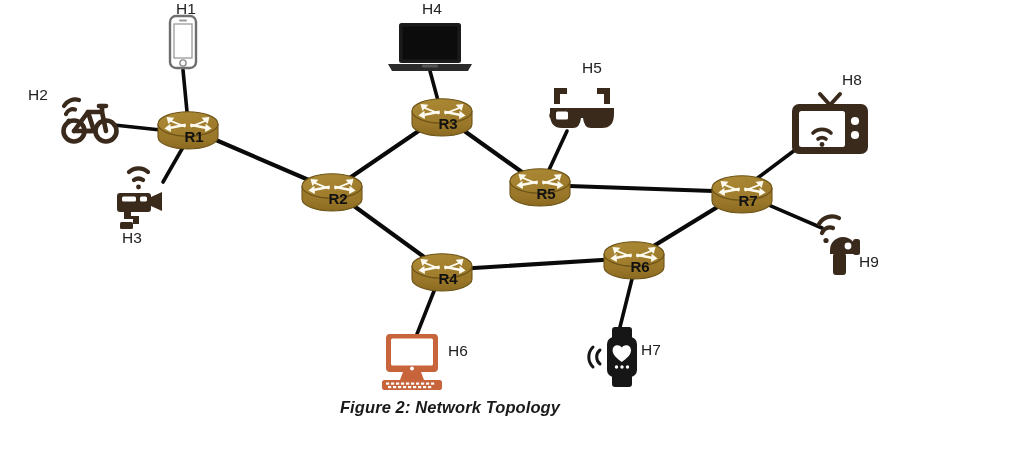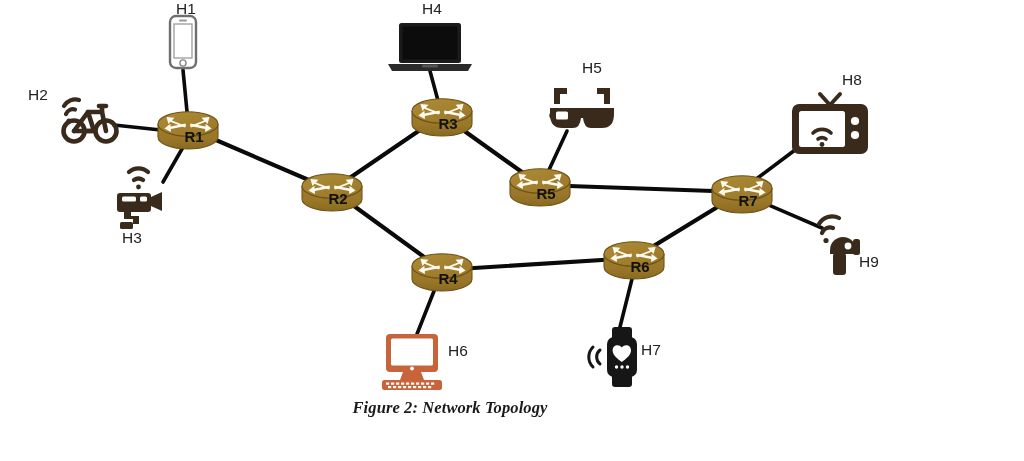--- a/index.html
+++ b/index.html
@@ -35,21 +35,21 @@
     font-weight: normal;
     font-size: 15.5px;
     fill: #222222;
   }
   .figure-caption {
     position: absolute;
     left: 0;
     top: 398px;
     width: 900px;
     text-align: center;
-    font-family: Liberation Serif, serif;
+    font-family: Liberation Sans, sans-serif;
     font-style: italic;
     font-weight: bold;
     font-size: 16.5px;
     color: #1a1a1a;
     letter-spacing: 0.1px;
   }
 </style>
 </head>
 <body>
 

